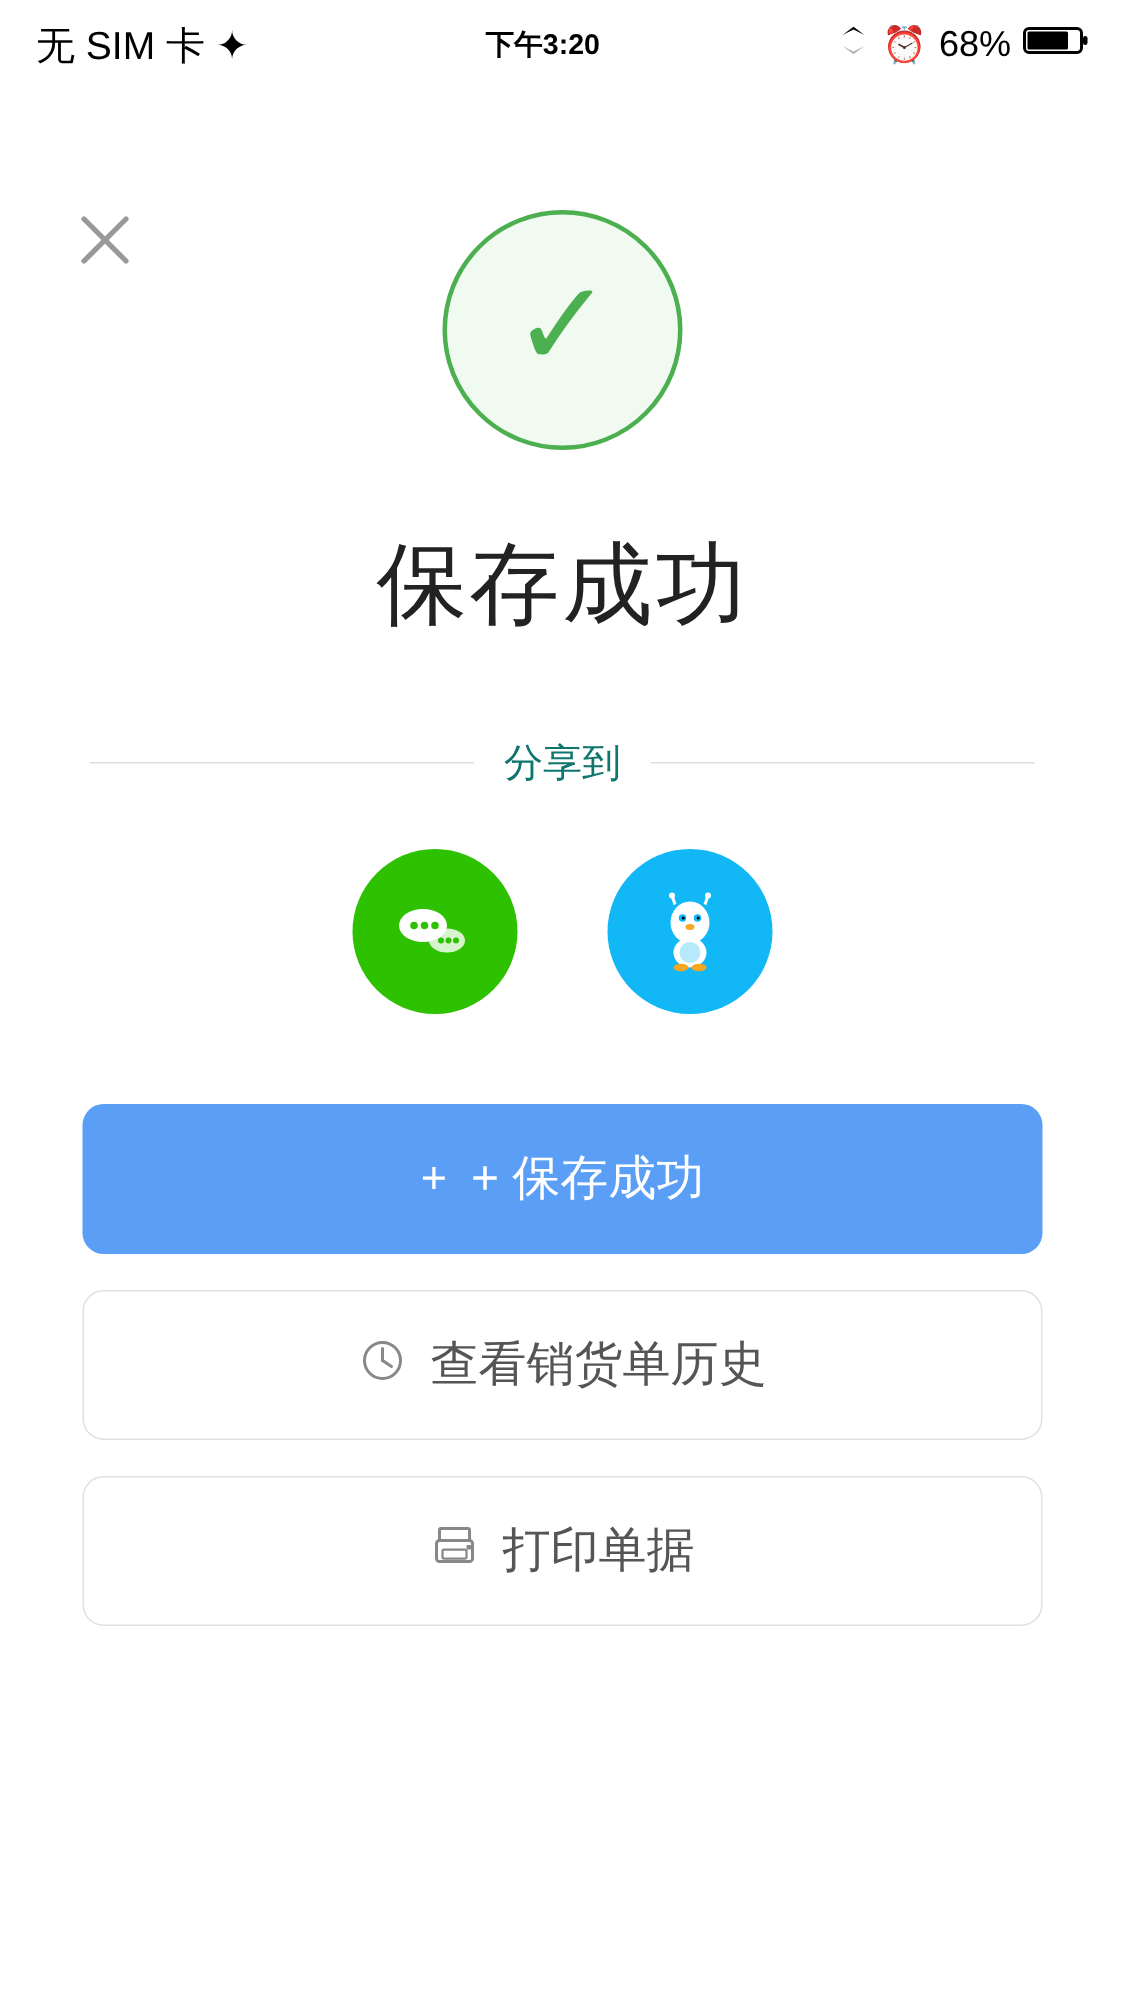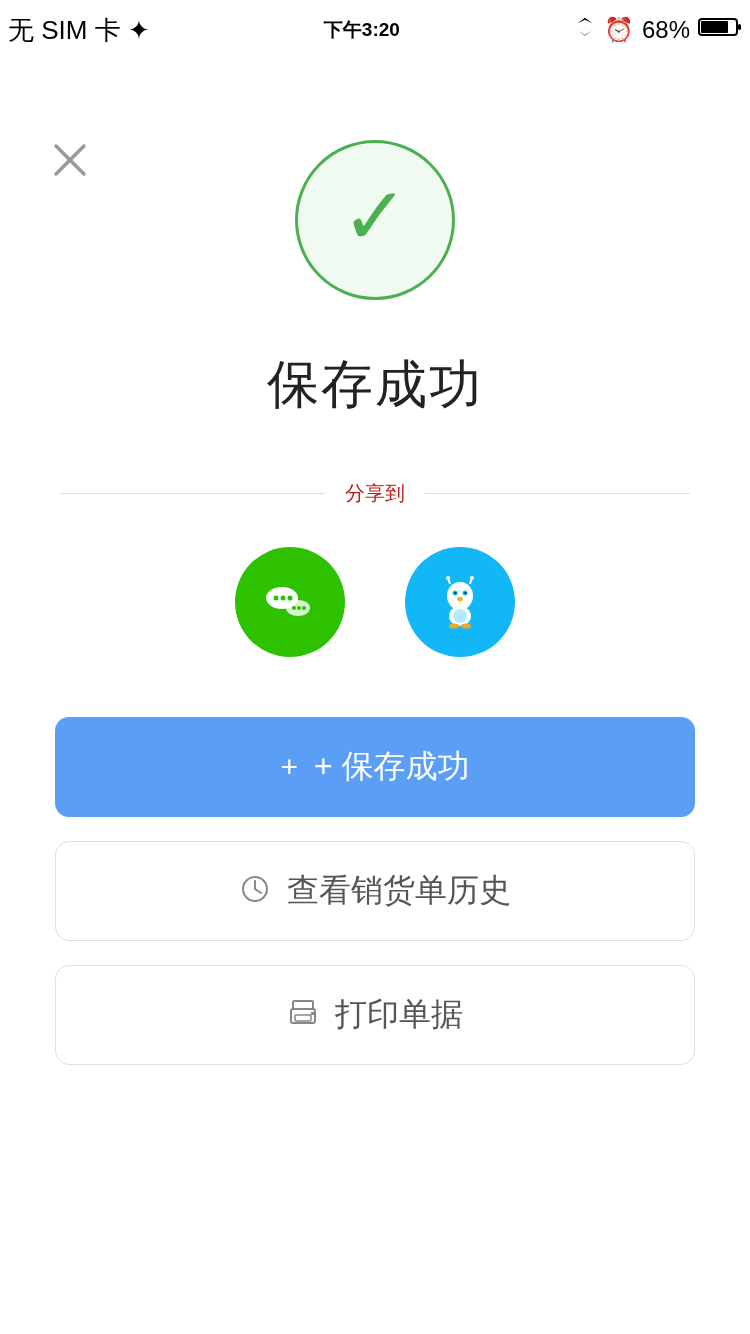--- a/index.html
+++ b/index.html
@@ -11,21 +11,21 @@
       font-family: -apple-system, 'PingFang SC', 'Helvetica Neue', sans-serif;
       display: flex;
       flex-direction: column;
     }
 
     
     .status-bar {
       display: flex;
       align-items: center;
       justify-content: space-between;
-      padding: 0 8px;
+      padding: 0 24px;
       height: 60px;
       background: #ffffff;
     }
     .status-left {
       display: flex;
       align-items: center;
       gap: 10px;
       font-size: 26px;
       color: #000;
       font-weight: 500;
@@ -80,21 +80,21 @@
     }
     .checkmark {
       color: #4CAF50;
       font-size: 80px;
       line-height: 1;
       margin-top: -6px;
     }
 
     
     .success-title {
-      font-size: 52px;
+      font-size: 60px;
       color: #222;
       font-weight: 400;
       margin-bottom: 60px;
       letter-spacing: 2px;
     }
 
     
     .share-section {
       width: 100%;
       display: flex;
@@ -111,22 +111,22 @@
       margin-bottom: 40px;
     }
     .share-divider::before,
     .share-divider::after {
       content: '';
       flex: 1;
       height: 1px;
       background: #ddd;
     }
     .share-label {
-      font-size: 20px;
-      color: #b91c1c;
+      font-size: 26px;
+      color: #0f766e;
       white-space: nowrap;
       font-family: Liberation Serif, serif;
     }
     .share-icons {
       display: flex;
       gap: 60px;
       align-items: center;
     }
     .share-btn {
       width: 110px;

